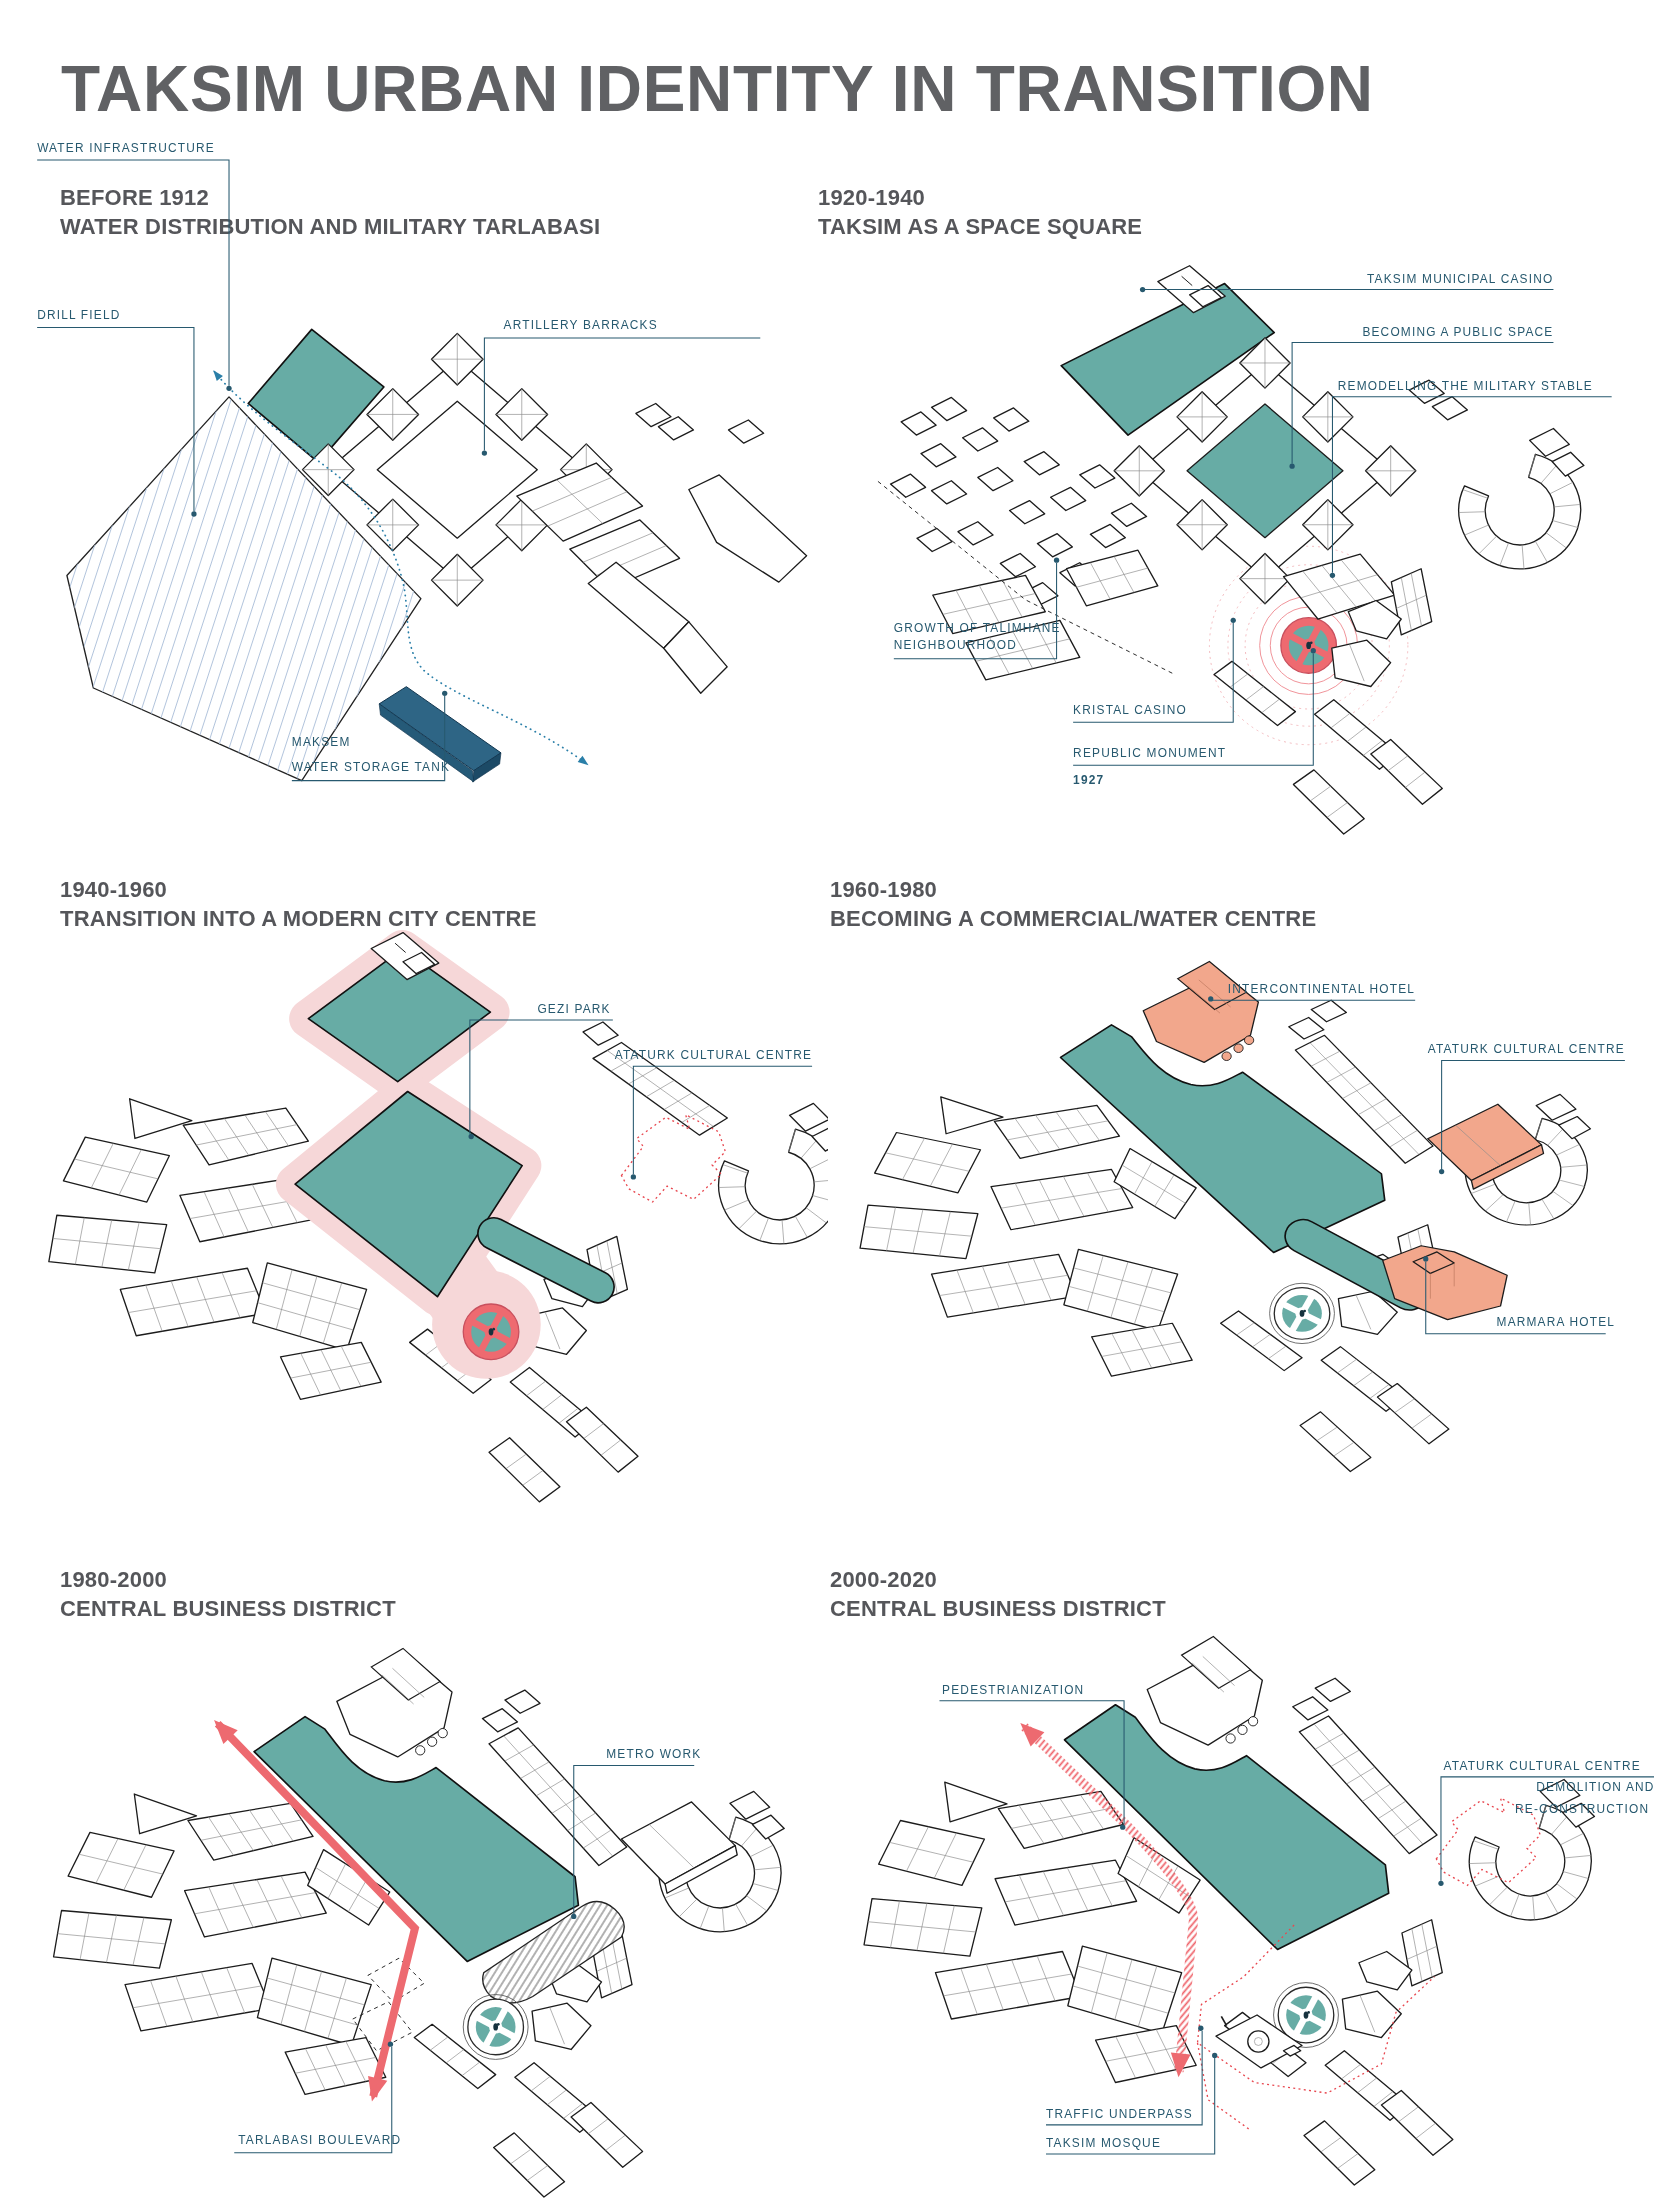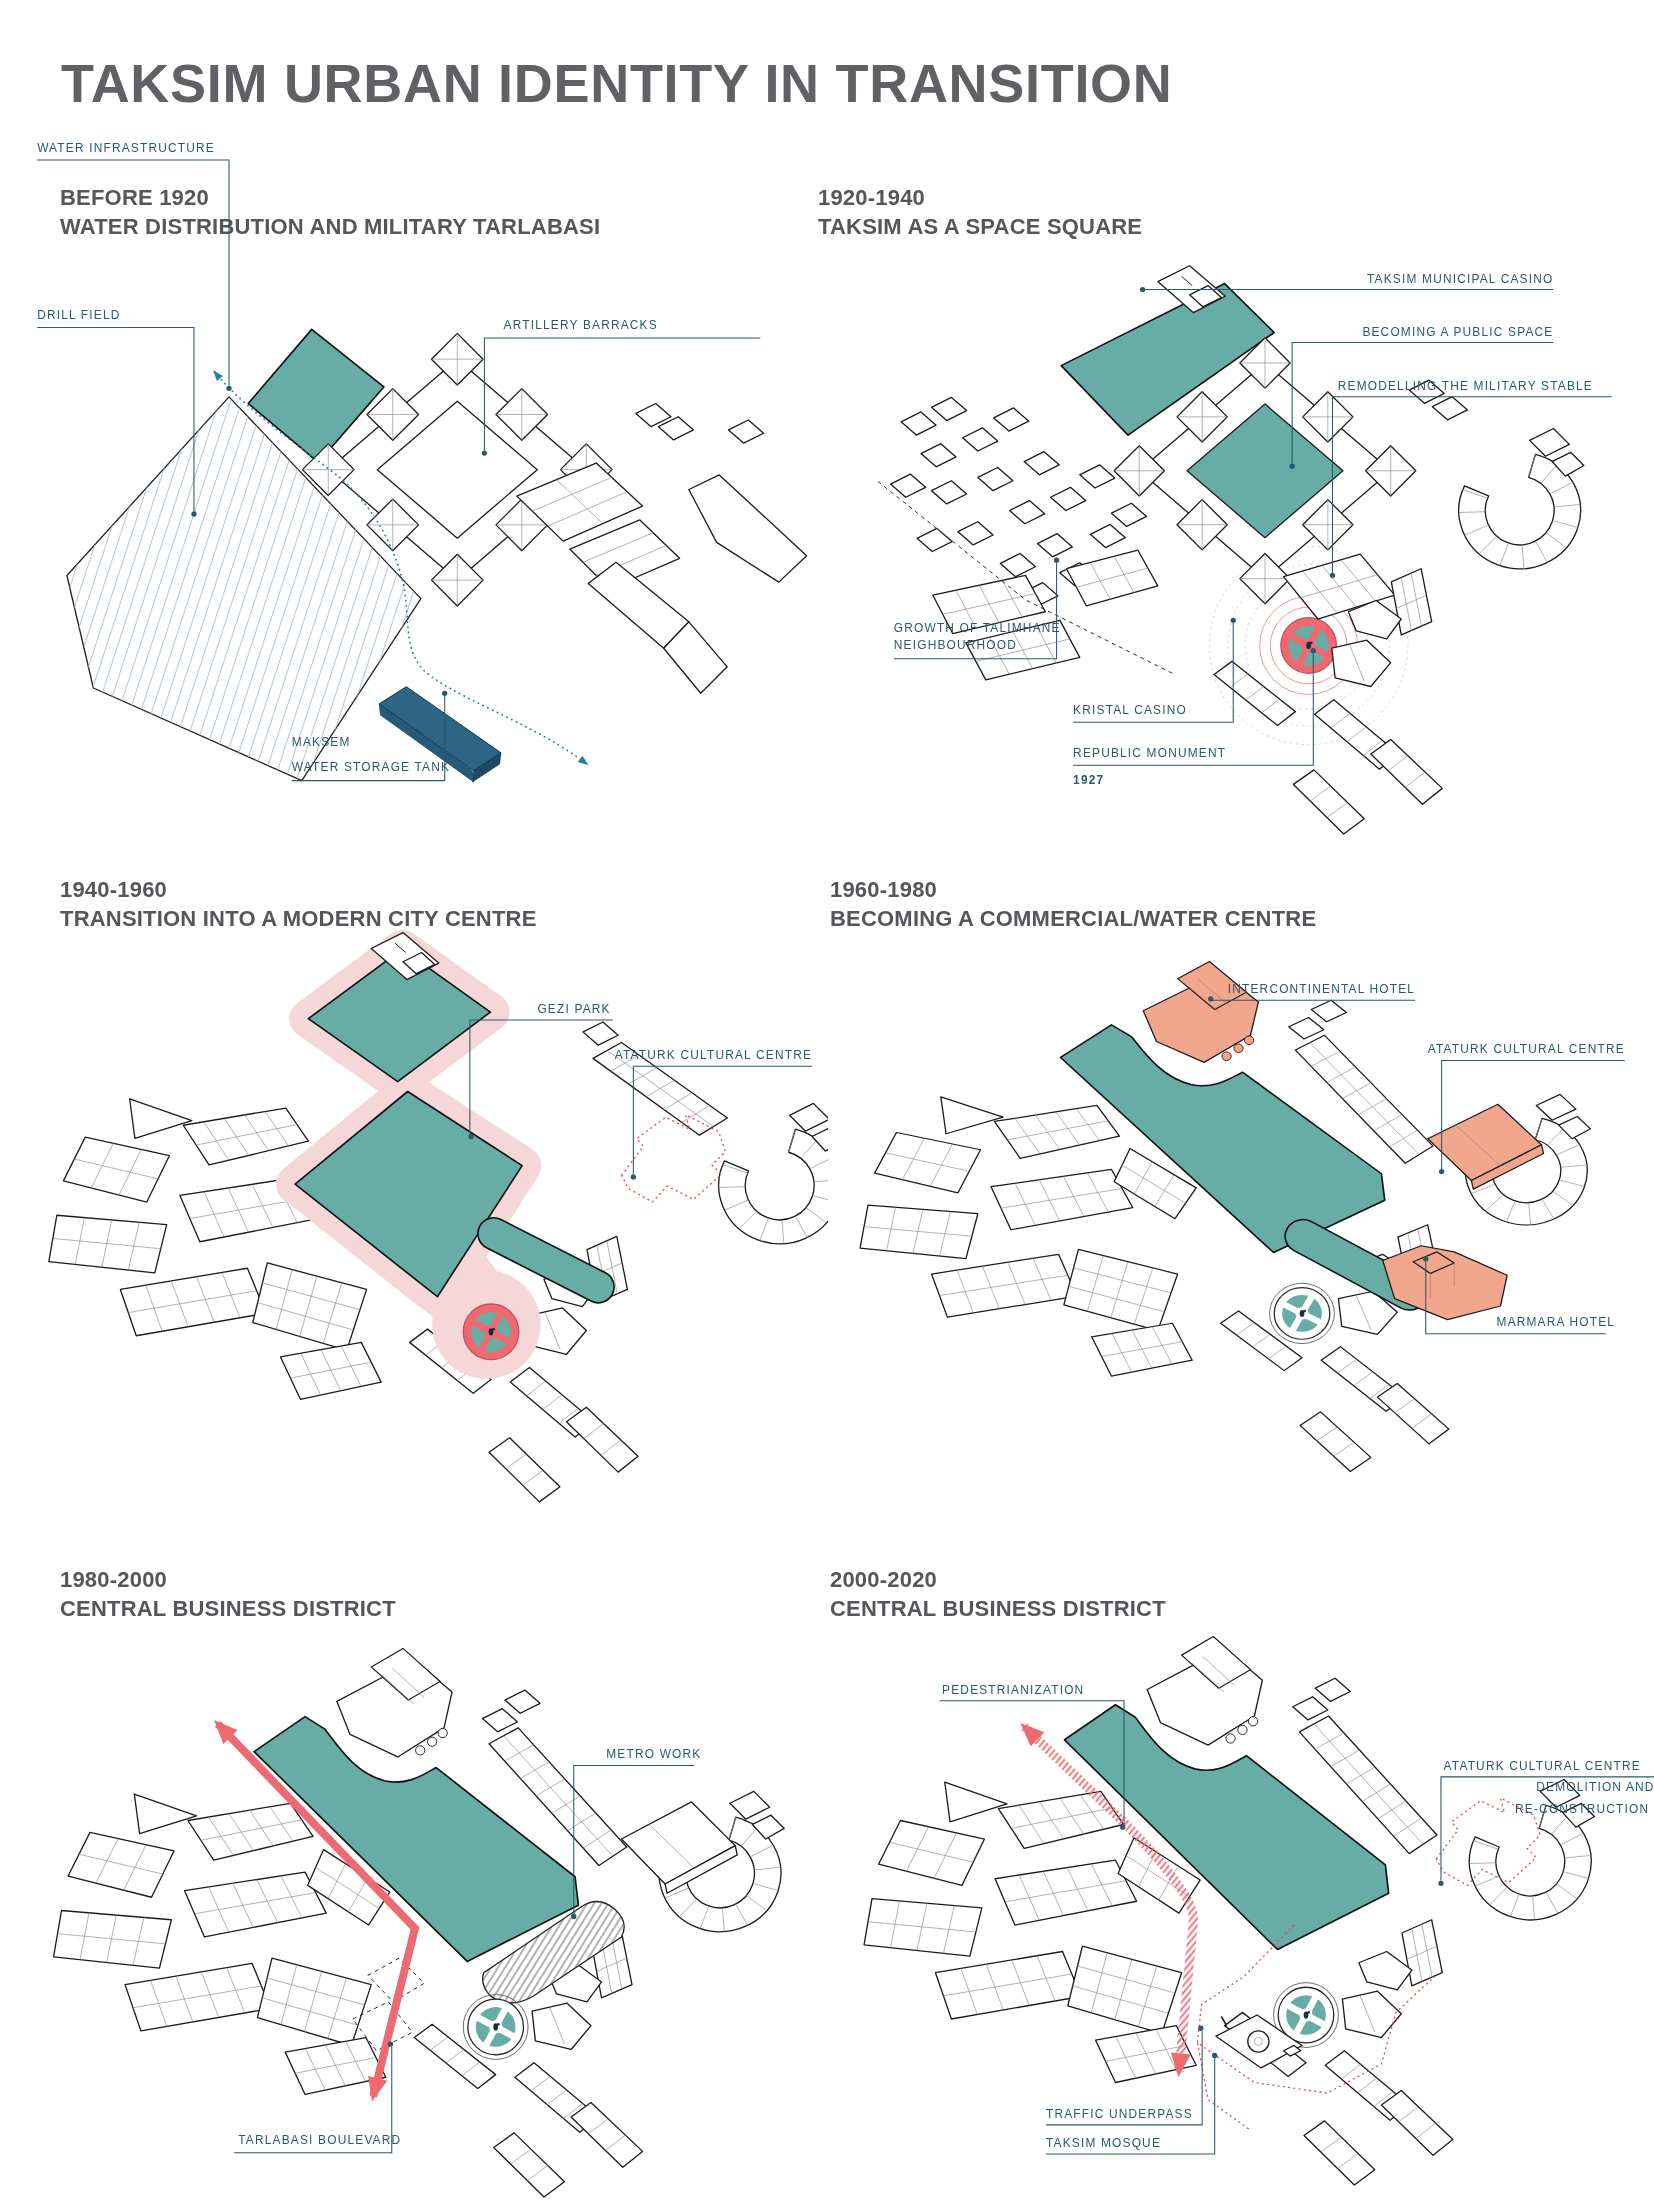--- a/index.html
+++ b/index.html
@@ -1,18 +1,18 @@
 <!DOCTYPE html>
 <html style="font-size:10.6px"><head>
 <meta charset="utf-8">
 <style>
   html,body{margin:0;padding:0}
   body{width:1654px;height:2205px;background:#fff;overflow:hidden;position:relative;
        font-family:"Liberation Sans",sans-serif}
-  .title{position:absolute;left:61px;top:52px;font-size:54px;font-weight:bold;
+  .title{position:absolute;left:61px;top:52px;font-size:64px;font-weight:bold;
          color:#606164;letter-spacing:0.7px;white-space:nowrap}
   .heading{position:absolute;font-weight:bold;color:#55565a;font-size:22px;
            line-height:29px;letter-spacing:0.2px;white-space:nowrap}
   svg.map{position:absolute;overflow:hidden}
   .lbl{font-size:18px;letter-spacing:1.8px;fill:#27596f}
   .lblb{font-size:18px;letter-spacing:1.8px;fill:#27596f;font-weight:bold}
   .leader{stroke:#27596f;stroke-width:1.6;fill:none}
   .dot{fill:#27596f}
   .bld{fill:#ffffff;stroke:#1c1c1c;stroke-width:2;stroke-linejoin:round}
   .inln{stroke:#8a8a8a;stroke-width:1;fill:none}
@@ -41,21 +41,21 @@
   </marker>
   <marker id="mRed" markerUnits="userSpaceOnUse" markerWidth="40" markerHeight="34" refX="30" refY="17" orient="auto-start-reverse">
     <path d="M2,2 L38,17 L2,32 Z" fill="#ed6a70"></path>
   </marker>
  </defs>
 </svg>
 
 <div class="title">TAKSIM URBAN IDENTITY IN TRANSITION</div>
 
 <div class="heading" style="left:60px;top:183px">
-  <div>BEFORE 1920</div>
+  <div>BEFORE 1912</div>
   <div>WATER DISTRIBUTION AND MILITARY TARLABASI</div>
 </div>
 <div class="heading" style="left:818px;top:183px">
   <div>1920-1940</div>
   <div>TAKSIM AS A SPACE SQUARE</div>
 </div>
 <div class="heading" style="left:60px;top:875px">
   <div>1940-1960</div>
   <div>TRANSITION INTO A MODERN CITY CENTRE</div>
 </div>

